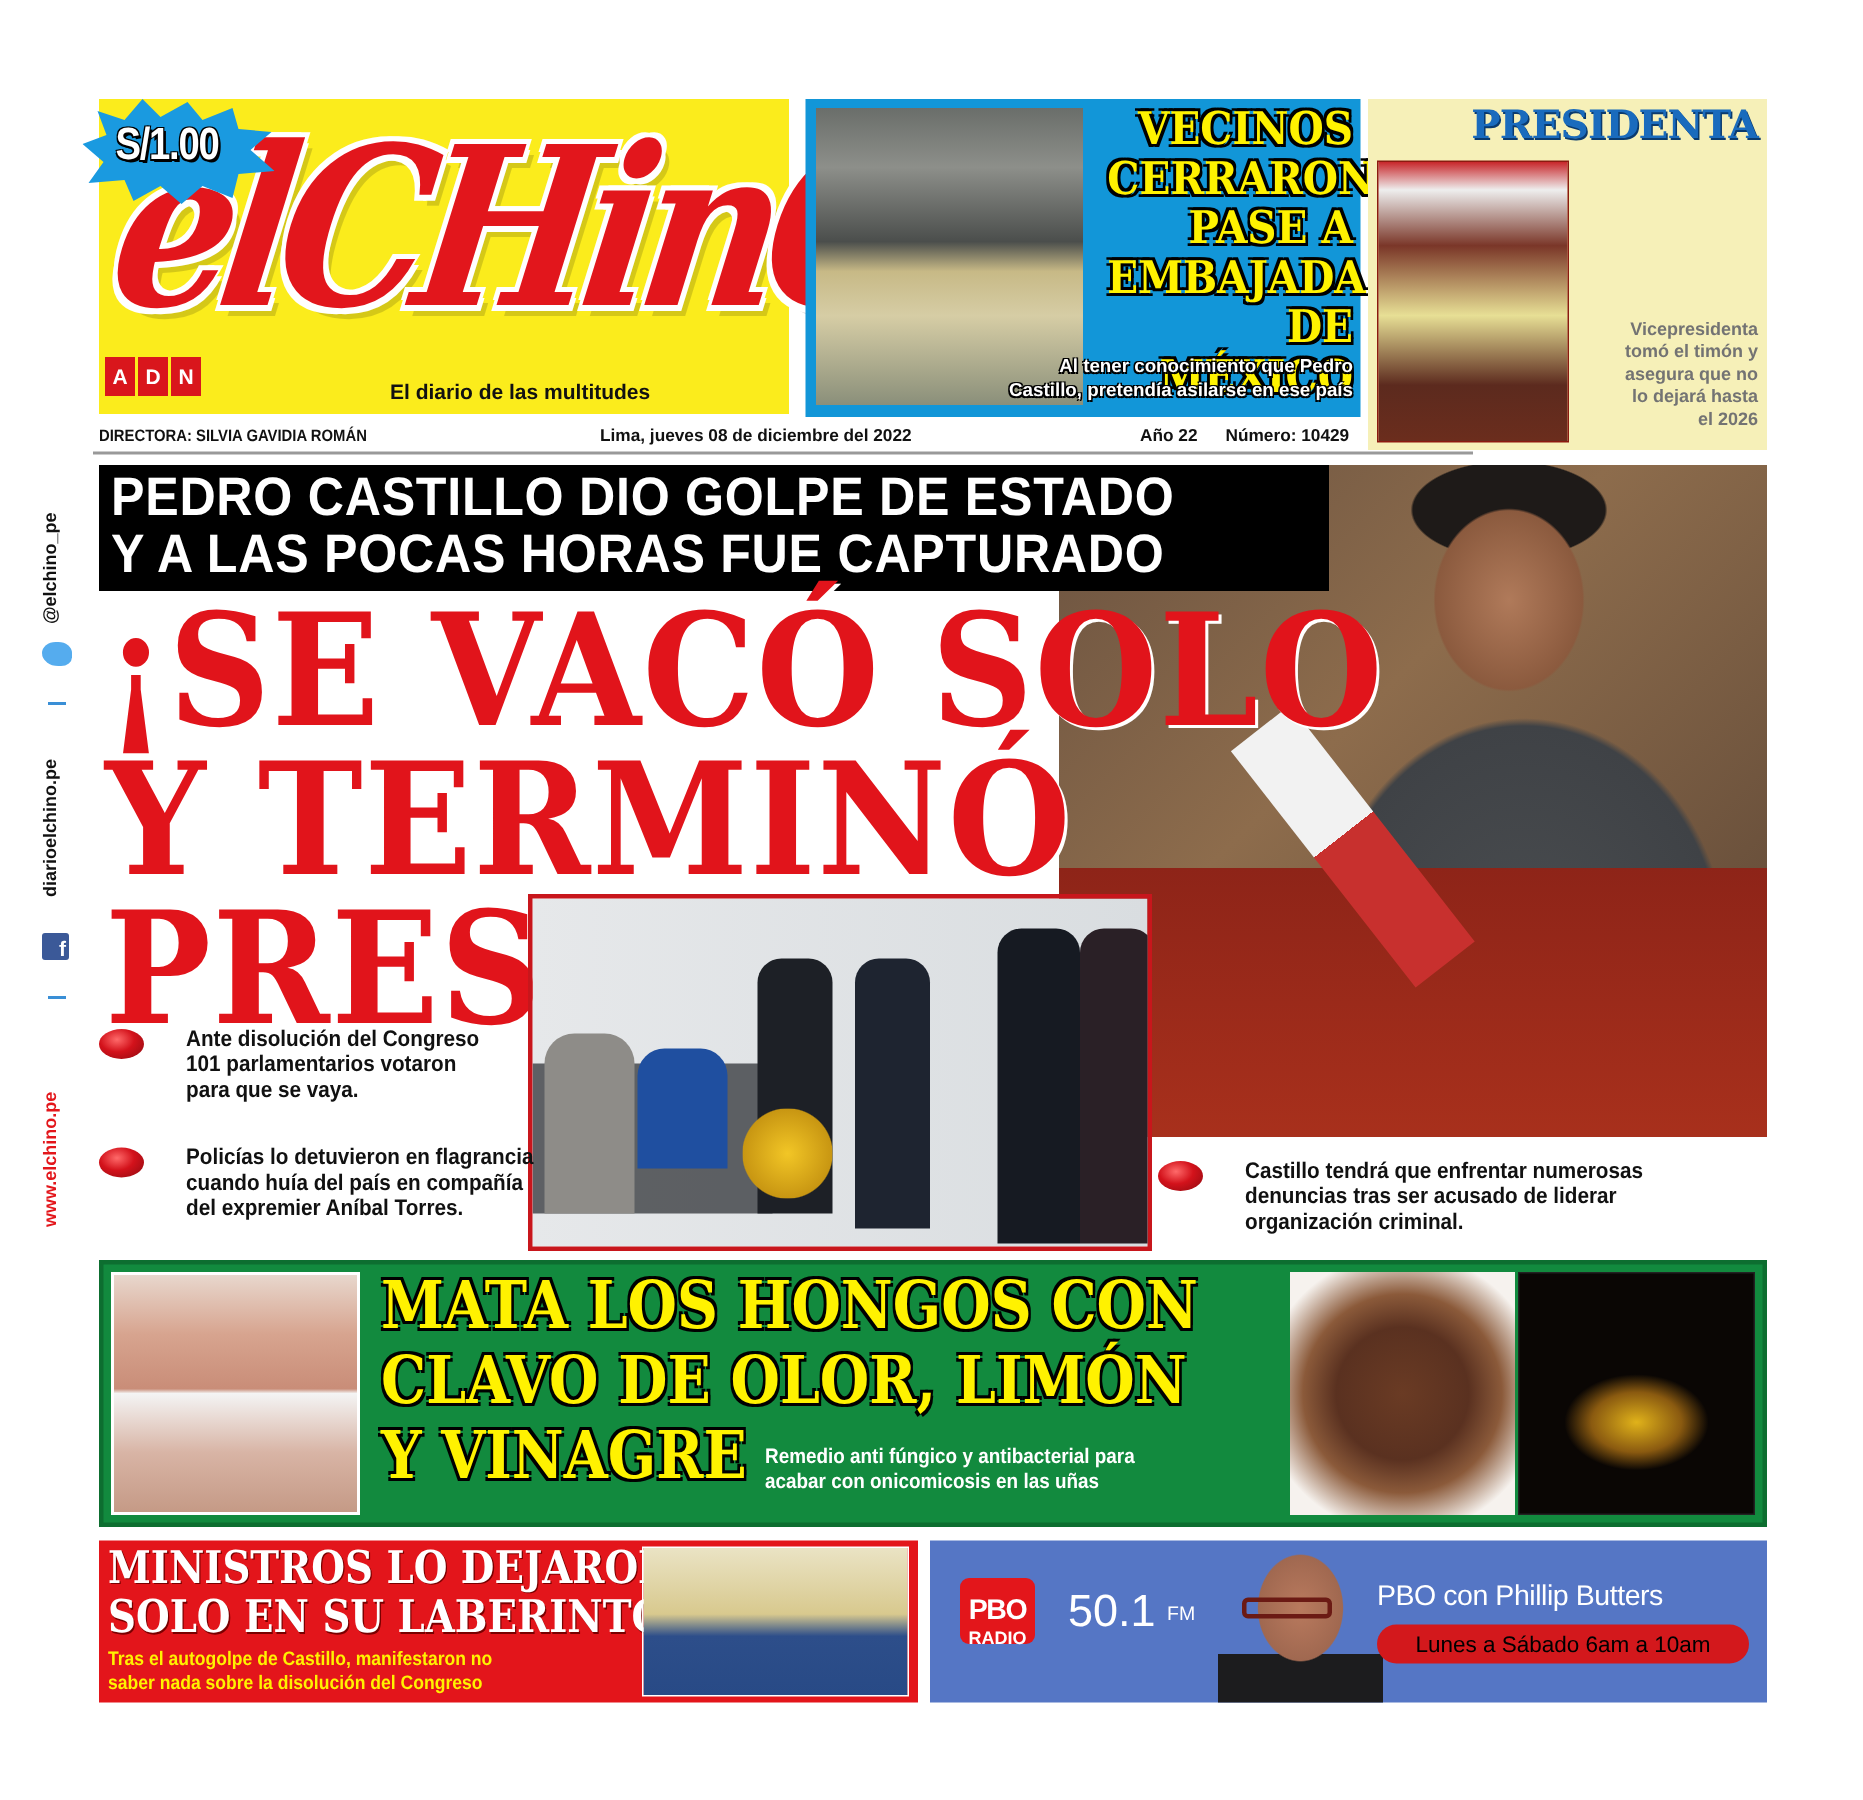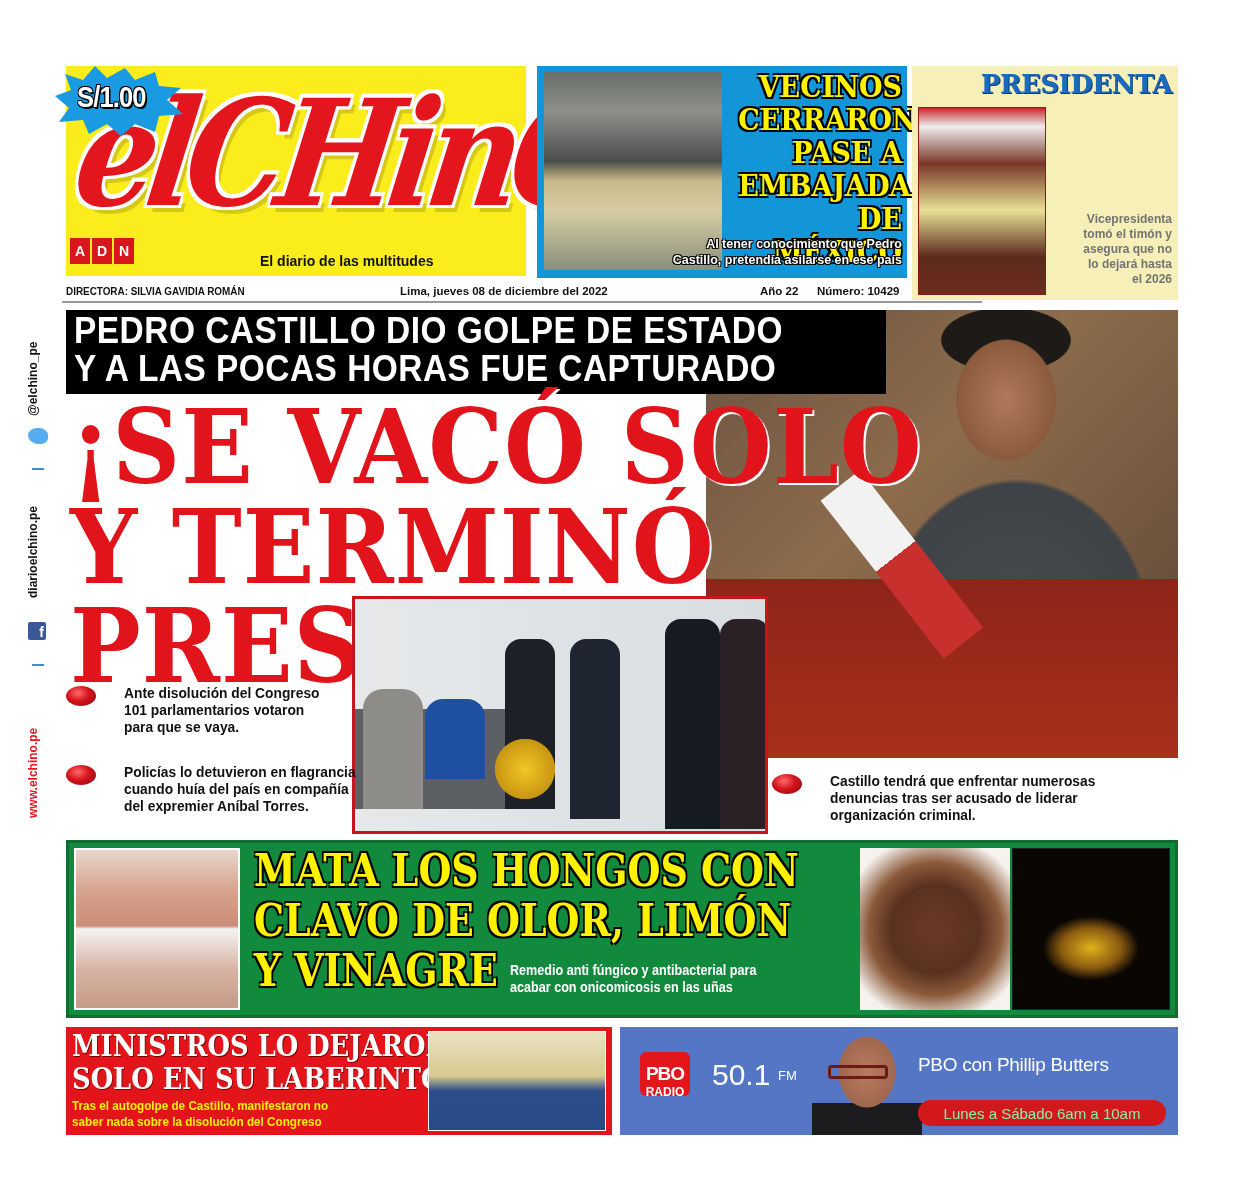--- a/index.html
+++ b/index.html
@@ -89,21 +89,21 @@
 
   
   .pbo { left: 620px; top: 1027px; width: 558px; height: 108px; background: #5576c5; }
   .pbo-logo { left: 640px; top: 1052px; width: 50px; height: 44px; background: #e3161b; border-radius: 6px; color: #fff; font-weight: bold; font-size: 19px; display: flex; align-items: center; justify-content: center; letter-spacing: -1px; }
   .pbo-radio { left: 640px; top: 1085px; width: 50px; text-align: center; color: #fff; font-weight: bold; font-size: 12px; }
   .pbo-freq { left: 712px; top: 1058px; color: #fff; font-size: 30px; }
   .pbo-fm { left: 778px; top: 1068px; color: #fff; font-size: 13px; }
   .host-photo { left: 812px; top: 1027px; width: 110px; height: 108px; background: radial-gradient(ellipse 40px 50px at 55px 45px, #b97a5e 0%, #a06850 70%, transparent 72%), linear-gradient(180deg, transparent 0%, transparent 70%, #1c1c1e 70%); }
   .host-glasses { left: 828px; top: 1065px; width: 60px; height: 14px; border: 3px solid #6b1a14; border-radius: 4px; }
   .pbo-show { left: 918px; top: 1054px; color: #fff; font-size: 19px; letter-spacing: -0.3px; }
-  .pbo-sched { left: 918px; top: 1083px; width: 248px; height: 26px; background: #d3181c; border-radius: 13px; color: #86efac; font-size: 15px; display: flex; align-items: center; justify-content: center; margin-top: 17px; }
+  .pbo-sched { left: 918px; top: 1083px; width: 248px; height: 26px; background: #d3181c; border-radius: 13px; color: #000000; font-size: 15px; display: flex; align-items: center; justify-content: center; }
   .vert { position: absolute; transform: rotate(-90deg); transform-origin: left top; white-space: nowrap; font-weight: bold; font-size: 12px; }
   .side-twitter { left: 26px; top: 416px; color: #111; }
   .side-fb { left: 26px; top: 598px; color: #111; }
   .side-web { left: 26px; top: 818px; color: #e3161b; }
   .bird { left: 28px; top: 428px; width: 20px; height: 16px; background: #55acee; border-radius: 50% 50% 40% 60%; }
   .fb-icon { left: 28px; top: 622px; width: 18px; height: 18px; background: #3b5998; color: #fff; font-weight: bold; font-size: 14px; display: flex; align-items: flex-end; justify-content: flex-end; padding-right: 2px; border-radius: 2px; }
   .divider { left: 32px; width: 12px; height: 2px; background: #3a8fd6; }
 </style>
 </head>
 <body>

